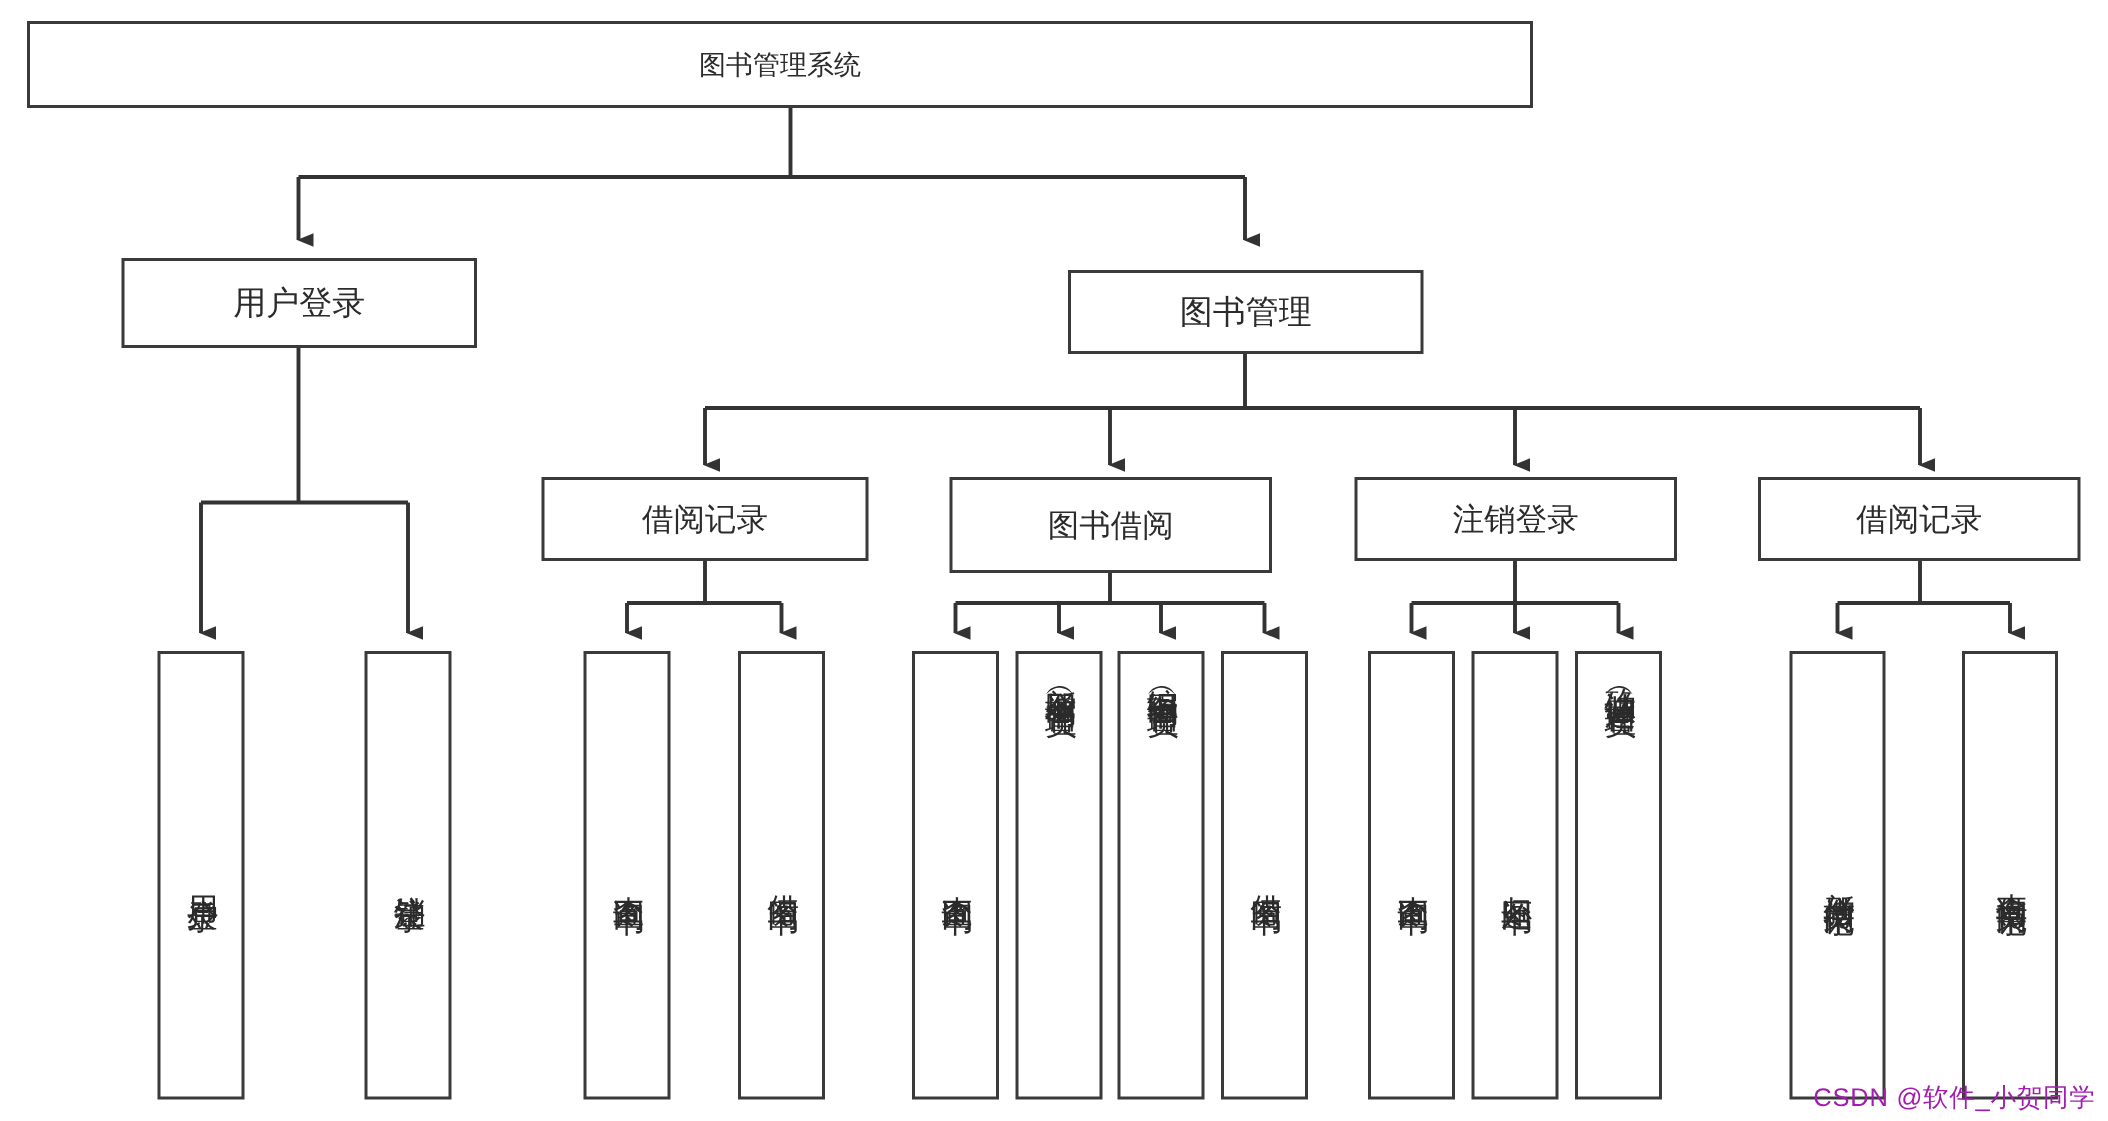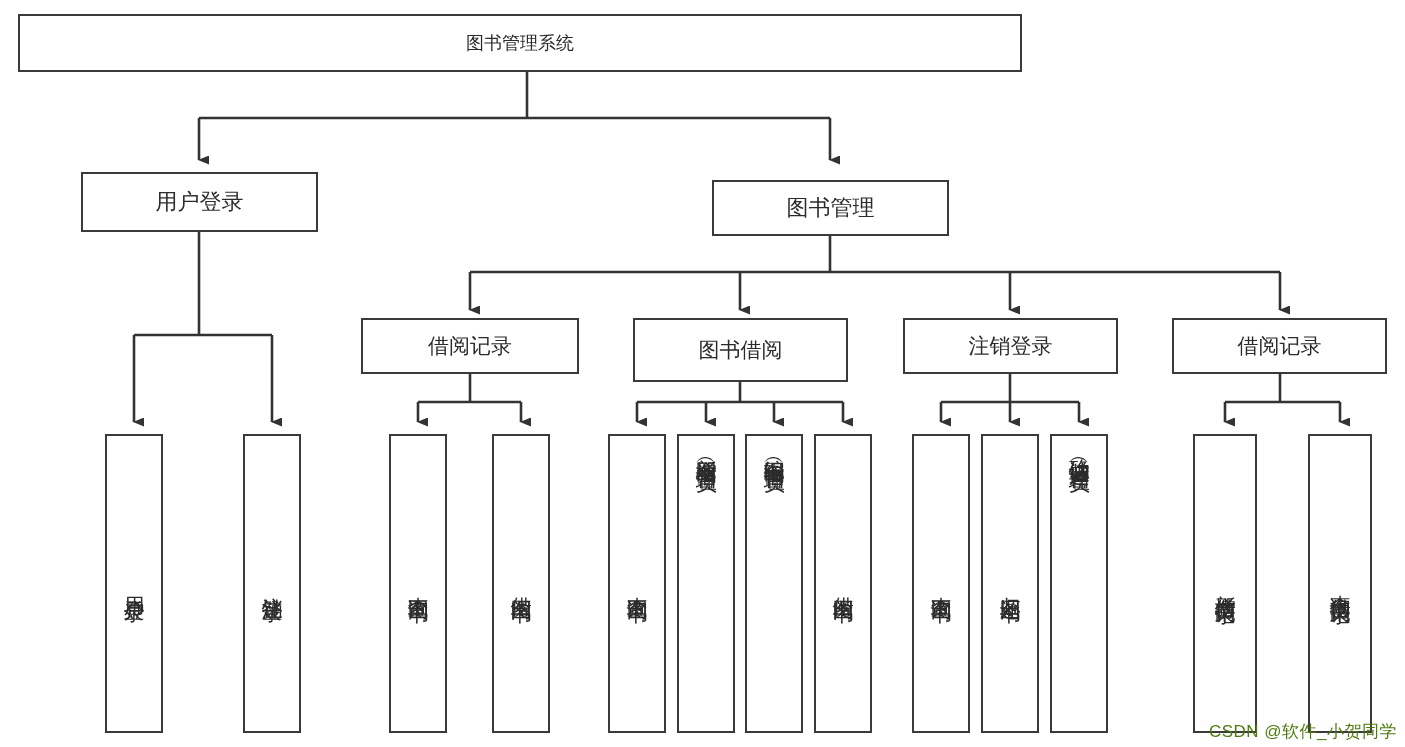--- a/index.html
+++ b/index.html
@@ -62,21 +62,21 @@
     align-self: flex-start;
   }
   .node-label {
     white-space: nowrap;
   }
   #watermark {
     position: absolute;
     right: 8px;
     bottom: 4px;
     font-size: 17px;
-    color: #4d7c0f;
+    color: #a21caf;
     white-space: nowrap;
     letter-spacing: 0.5px;
   }
 </style>
 </head>
 <body>
 
 <div id="diagram-canvas">
 
   <svg id="connector-layer" viewBox="0 0 1405 747" width="1405" height="747">

